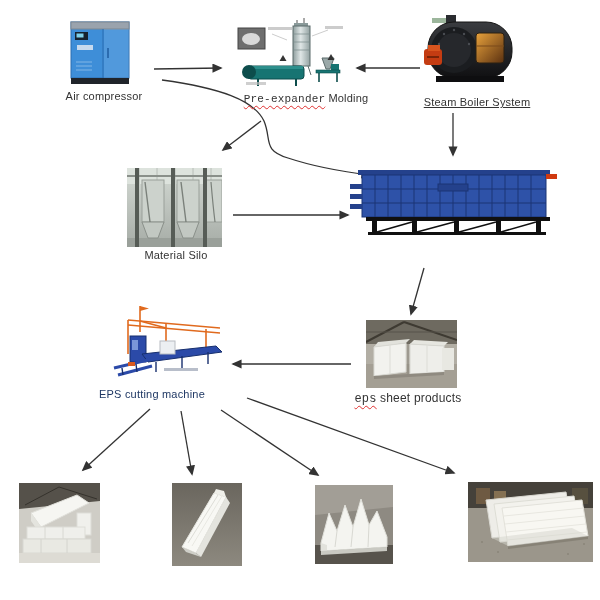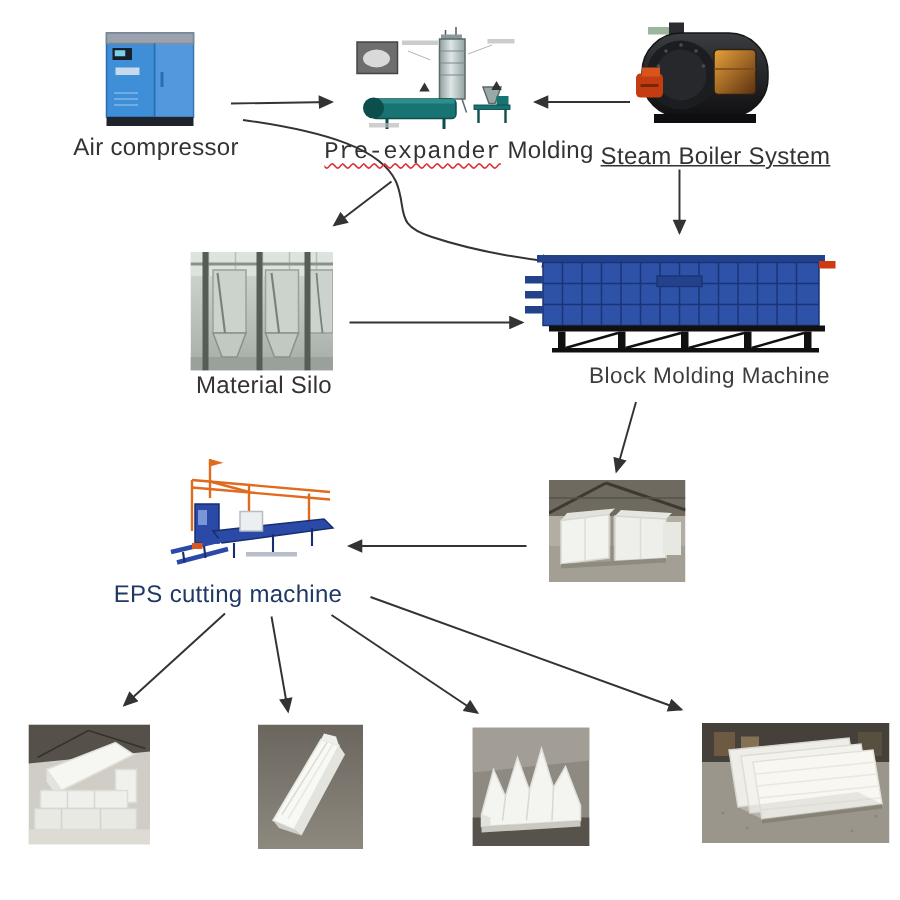--- a/index.html
+++ b/index.html
@@ -10,21 +10,21 @@
   }
   html,body{margin:0;padding:0;background:#fff;}
   .canvas{
     position:relative;width:600px;height:600px;background:#ffffff;
     font-family:"Liberation Sans",sans-serif;overflow:hidden;
   }
   .node{position:absolute;}
   .node svg{display:block;}
   .node-label{
     position:absolute;transform:translateX(-50%);white-space:nowrap;
-    color:var(--label-text);font-size:16px;letter-spacing:.2px;
+    color:var(--label-text);font-size:11px;letter-spacing:.2px;
   }
   .lbl-part + .lbl-part{margin-left:.28em;}
   .sc{
     text-decoration-line:underline;text-decoration-style:wavy;
     text-decoration-color:var(--spellcheck);text-decoration-thickness:1px;
     text-underline-offset:3px;
     font-family:Liberation Mono, monospace;
   }
   #label-block-molding{font-size:15px;color:#3d3d3d;letter-spacing:.3px;}
   #label-eps-cutting{color:var(--eps-cutting-label);}
@@ -219,21 +219,20 @@
         <rect x="18" y="66" width="178" height="3"></rect>
       </g>
       <g stroke="#101010" stroke-width="1.6">
         <line x1="27" y1="66" x2="62" y2="56"></line>
         <line x1="67" y1="66" x2="104" y2="56"></line>
         <line x1="109" y1="66" x2="146" y2="56"></line>
         <line x1="151" y1="66" x2="186" y2="56"></line>
       </g>
     </svg>
   </div>
-  <div class="node-label" id="label-block-molding" style="left:473px;top:242px;">Block Molding Machine</div>
 
   <div class="node" style="left:108px;top:302px;">
     <svg width="120" height="86" viewBox="0 0 120 86" role="img" aria-label="blue eps cutting line with orange gantry photo">
       <g stroke="#e06a1e" stroke-width="1.6" fill="none">
         <line x1="32" y1="4" x2="32" y2="30"></line>
         <line x1="20" y1="18" x2="112" y2="26"></line>
         <line x1="20" y1="23" x2="112" y2="31"></line>
         <line x1="20" y1="18" x2="20" y2="52"></line>
         <line x1="58" y1="22" x2="58" y2="46"></line>
         <line x1="98" y1="27" x2="98" y2="48"></line>
@@ -274,20 +273,23 @@
       <polygon points="8,27 40,23 44,19 12,22" fill="#e2e2dc"></polygon>
       <polygon points="8,27 40,23 40,52 8,56" fill="#f2f2ee" stroke="#d8d8d2"></polygon>
       <line x1="24" y1="25" x2="24" y2="54" stroke="#dcdcd6"></line>
       <polygon points="44,24 78,26 82,22 48,20" fill="#e6e6e0"></polygon>
       <polygon points="44,24 78,26 78,52 44,54" fill="#eeeeea" stroke="#d6d6d0"></polygon>
       <line x1="61" y1="25" x2="61" y2="53" stroke="#dcdcd6"></line>
       <rect x="76" y="28" width="12" height="22" fill="#e8e8e2"></rect>
       <line x1="42" y1="24" x2="42" y2="55" stroke="#8a867c"></line>
       <polygon points="8,56 78,52 78,55 8,59" fill="#8f8a80"></polygon>
     </svg>
+  </div>
+  <div class="node-label" id="label-eps-sheet" style="left:408px;top:391px;">
+    <span class="lbl-part sc">eps</span><span class="lbl-part">sheet products</span>
   </div>
 
   <div class="node" style="left:19px;top:483px;">
     <svg width="81" height="80" viewBox="0 0 81 80" role="img" aria-label="stacked white eps blocks photo">
       <rect width="81" height="80" fill="#cfcdc6"></rect>
       <polygon points="0,0 81,0 81,18 0,26" fill="#55514a"></polygon>
       <line x1="6" y1="22" x2="40" y2="4" stroke="#35322c"></line>
       <line x1="40" y1="4" x2="78" y2="16" stroke="#35322c"></line>
       <polygon points="12,30 58,12 70,20 22,44" fill="#f6f6f2" stroke="#e0e0da"></polygon>
       <polygon points="12,30 22,44 22,52 12,38" fill="#e4e4de"></polygon>

